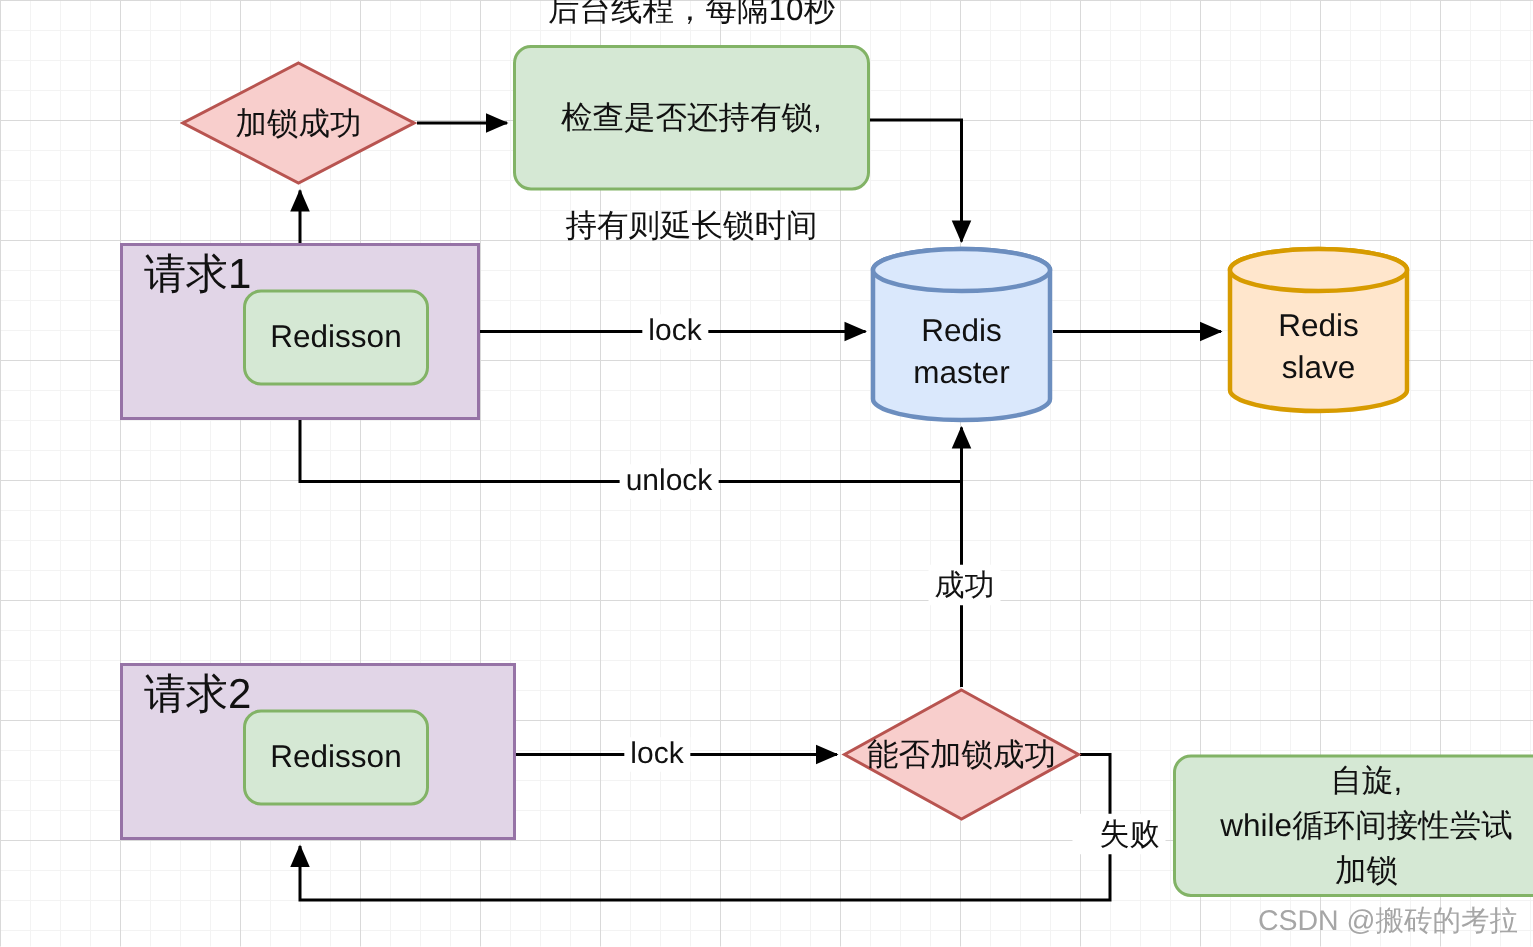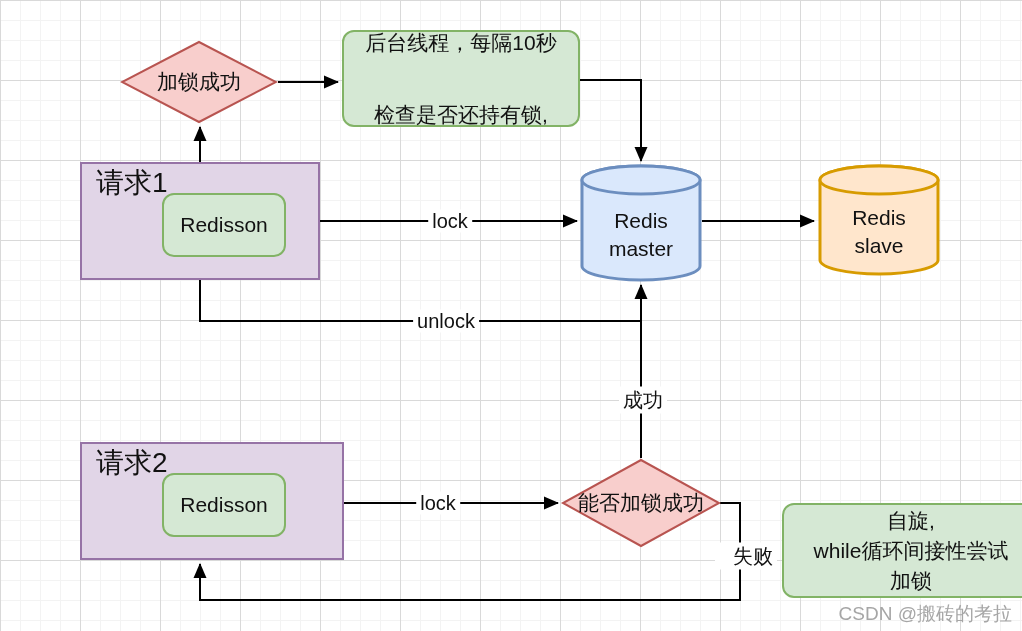--- a/index.html
+++ b/index.html
@@ -72,20 +72,21 @@
   <div class="node diamond" style="left:120px;top:40px;width:158px;height:84px;">
     <svg width="158" height="84">
       <polygon points="79,2 156,42 79,82 2,42" fill="#f8cecc" stroke="#b85450" stroke-width="2"></polygon>
     </svg>
     <div class="diamond-label">加锁成功</div>
   </div>
 
   <div class="node note" style="left:342px;top:30px;width:238px;height:97px;gap:42px;">
     <div>后台线程，每隔10秒</div>
     <div>检查是否还持有锁,</div>
+    <div>持有则延长锁时间</div>
   </div>
 
   <div class="node req" style="left:80px;top:162px;width:240px;height:118px;">
     <div class="req-title">请求1</div>
     <div class="badge" style="left:80px;top:29px;width:120px;height:60px;">
       <span>Redisson</span>
     </div>
   </div>
 
   <div class="node" style="left:580px;top:163px;width:122px;height:120px;">
@@ -125,19 +126,19 @@
   </div>
 
   <div class="node note" style="left:782px;top:503px;width:258px;height:95px;">
     <div>自旋,</div>
     <div>while循环间接性尝试</div>
     <div>加锁</div>
   </div>
 
   <div class="edge-label" style="left:450px;top:221px;">lock</div>
   <div class="edge-label" style="left:446px;top:321px;">unlock</div>
-  <div class="edge-label" style="left:643px;top:400px;">成功</div>
+  <div class="edge-label" style="left:643px;top:390px;">成功</div>
   <div class="edge-label" style="left:438px;top:503px;">lock</div>
   <div class="edge-label" style="left:746px;top:556px;padding-left:18px;">失败</div>
 
   <div class="watermark">CSDN @搬砖的考拉</div>
 
 </div>
 
 </body></html>

